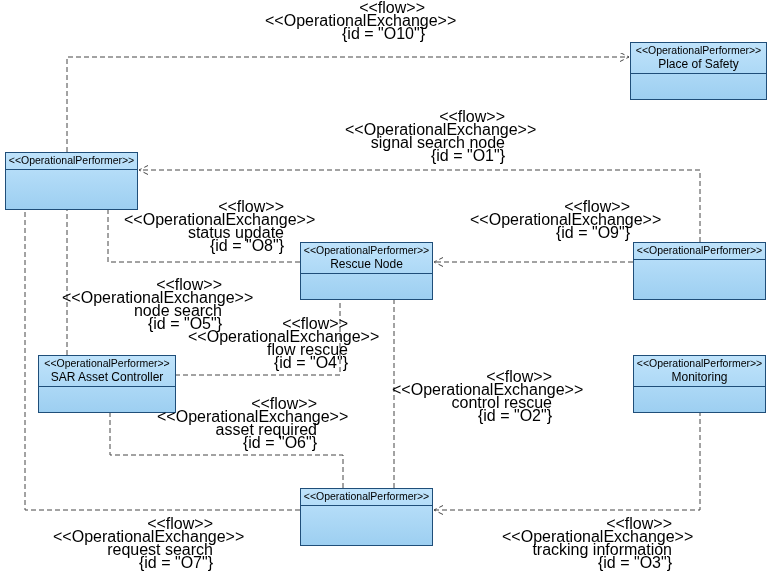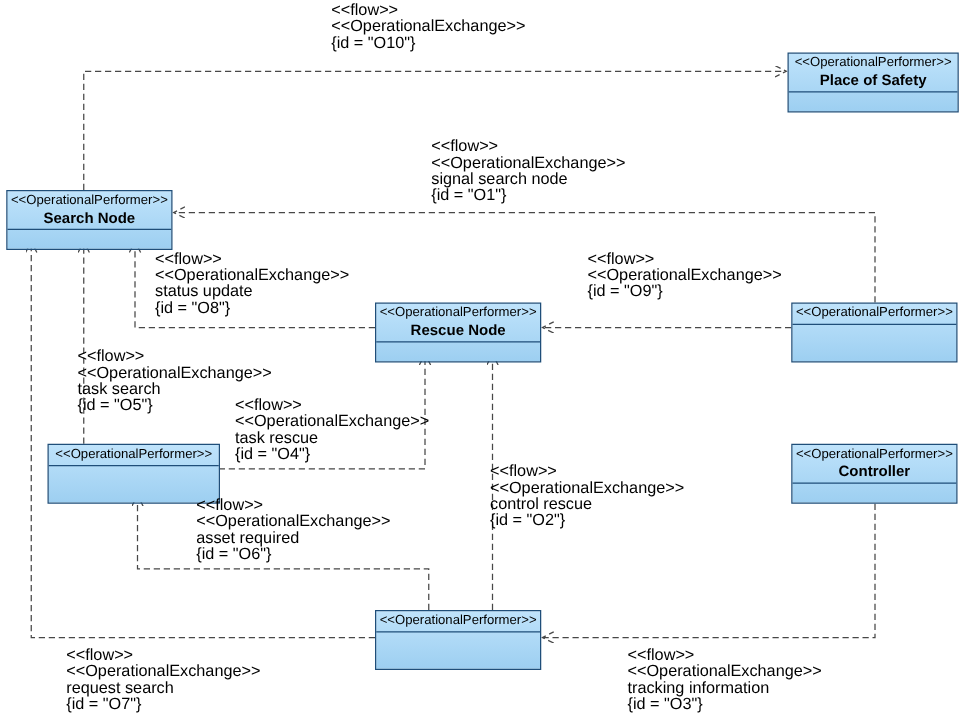--- a/index.html
+++ b/index.html
@@ -3,35 +3,35 @@
 <meta charset="utf-8">
 <style>
   html,body{margin:0;padding:0;background:#ffffff;}
   #canvas{
     position:relative;width:768px;height:572px;background:#ffffff;overflow:hidden;
     font-family:"Liberation Sans", sans-serif;color:#000;
   }
   #connector-layer{position:absolute;left:0;top:0;width:768px;height:572px;}
   #connector-layer path{fill:none;stroke:#474747;stroke-width:1;stroke-dasharray:5 3;}
   .node{
-    position:absolute;height:48px;box-sizing:border-box;
+    position:absolute;height:58px;box-sizing:border-box;
     border:1px solid #1f4e79;
     background:linear-gradient(#bfe3fb,#9dcff1);
     display:flex;flex-direction:column;
     box-shadow:0 0 0 0 transparent;
   }
   .node-head{
     flex:0 0 auto;border-bottom:1px solid #1f4e79;text-align:center;
     padding:1px 2px 2px 2px;
   }
   .node-stereotype{font-size:10.5px;line-height:13px;white-space:nowrap;}
-  .node-name{font-size:12px;line-height:14px;font-weight:bold;white-space:nowrap;}
+  .node-name{font-size:12px;line-height:14px;font-weight:normal;white-space:nowrap;}
   .node-compartment{flex:1 1 auto;}
   .flow-label{
-    position:absolute;text-align:left;font-size:13px;line-height:13px;
+    position:absolute;text-align:right;font-size:16px;line-height:13px;
   }
   .flow-label div{white-space:nowrap;}
 </style>
 </head>
 <body>
 
 <div id="canvas">
 
   <svg id="connector-layer" viewBox="0 0 768 572" xmlns="http://www.w3.org/2000/svg">
     <defs>
@@ -55,21 +55,20 @@
     <div class="node-head">
       <div class="node-stereotype">&lt;&lt;OperationalPerformer&gt;&gt;</div>
       <div class="node-name">Place of Safety</div>
     </div>
     <div class="node-compartment"></div>
   </div>
 
   <div class="node" style="left:5px;top:152px;width:133px">
     <div class="node-head">
       <div class="node-stereotype">&lt;&lt;OperationalPerformer&gt;&gt;</div>
-      <div class="node-name">Search Node</div>
     </div>
     <div class="node-compartment"></div>
   </div>
 
   <div class="node" style="left:300px;top:242px;width:133px">
     <div class="node-head">
       <div class="node-stereotype">&lt;&lt;OperationalPerformer&gt;&gt;</div>
       <div class="node-name">Rescue Node</div>
     </div>
     <div class="node-compartment"></div>
@@ -78,28 +77,29 @@
   <div class="node" style="left:633px;top:242px;width:133px">
     <div class="node-head">
       <div class="node-stereotype">&lt;&lt;OperationalPerformer&gt;&gt;</div>
     </div>
     <div class="node-compartment"></div>
   </div>
 
   <div class="node" style="left:38px;top:355px;width:138px">
     <div class="node-head">
       <div class="node-stereotype">&lt;&lt;OperationalPerformer&gt;&gt;</div>
+      <div class="node-name">SAR Asset Controller</div>
     </div>
     <div class="node-compartment"></div>
   </div>
 
   <div class="node" style="left:633px;top:355px;width:133px">
     <div class="node-head">
       <div class="node-stereotype">&lt;&lt;OperationalPerformer&gt;&gt;</div>
-      <div class="node-name">Controller</div>
+      <div class="node-name">Monitoring</div>
     </div>
     <div class="node-compartment"></div>
   </div>
 
   <div class="node" style="left:300px;top:488px;width:133px">
     <div class="node-head">
       <div class="node-stereotype">&lt;&lt;OperationalPerformer&gt;&gt;</div>
     </div>
     <div class="node-compartment"></div>
   </div>
@@ -126,28 +126,28 @@
 
   <div class="flow-label" style="left:470px;top:200px;width:160px">
     <div>&lt;&lt;flow&gt;&gt;</div>
     <div>&lt;&lt;OperationalExchange&gt;&gt;</div>
     <div>{id = "O9"}</div>
   </div>
 
   <div class="flow-label" style="left:62px;top:278px;width:160px">
     <div>&lt;&lt;flow&gt;&gt;</div>
     <div>&lt;&lt;OperationalExchange&gt;&gt;</div>
-    <div>task search</div>
+    <div>node search</div>
     <div>{id = "O5"}</div>
   </div>
 
   <div class="flow-label" style="left:188px;top:317px;width:160px">
     <div>&lt;&lt;flow&gt;&gt;</div>
     <div>&lt;&lt;OperationalExchange&gt;&gt;</div>
-    <div>task rescue</div>
+    <div>flow rescue</div>
     <div>{id = "O4"}</div>
   </div>
 
   <div class="flow-label" style="left:392px;top:370px;width:160px">
     <div>&lt;&lt;flow&gt;&gt;</div>
     <div>&lt;&lt;OperationalExchange&gt;&gt;</div>
     <div>control rescue</div>
     <div>{id = "O2"}</div>
   </div>
 

